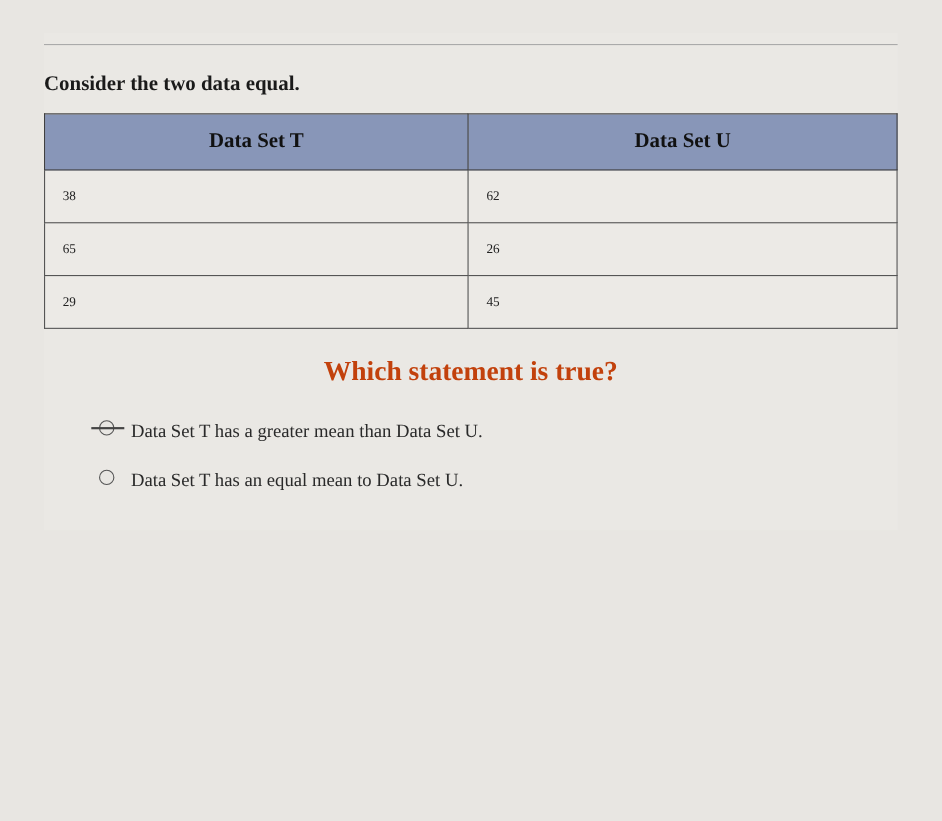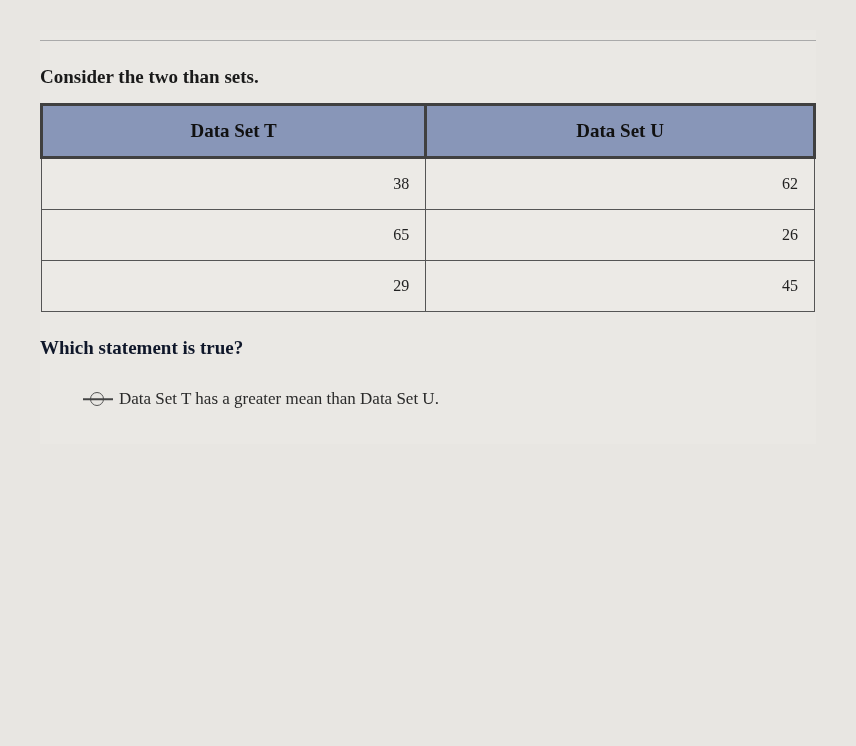--- a/index.html
+++ b/index.html
@@ -29,45 +29,45 @@
       margin-bottom: 15px;
       color: #1a1a1a;
     }
     .data-table {
       width: 100%;
       border-collapse: collapse;
       margin-bottom: 25px;
     }
     .data-table th {
       background: #8896b8;
-      border: 3px solid #404040;
+      border: 1px solid #404040;
       padding: 14px;
       font-size: 19px;
       font-weight: bold;
       color: #111;
     }
     .data-table td {
       border: 1px solid #555;
       padding: 16px;
-      text-align: right;
-      font-size: 16px;
+      text-align: left;
+      font-size: 12px;
       background: #eceae6;
     }
     .question {
-      font-size: 19px;
+      font-size: 25px;
       font-weight: bold;
       margin-bottom: 30px;
-      color: #0f172a;
+      color: #c2410c;
+      text-align: center;
     }
     .options {
       padding-left: 50px;
     }
     .option {
       display: flex;
-      align-items: center;
       margin-bottom: 25px;
       font-size: 17px;
       color: #333;
     }
     .radio-circle {
       width: 14px;
       height: 14px;
       border: 1.5px solid #555;
       border-radius: 50%;
       margin-right: 15px;
@@ -90,21 +90,21 @@
     .option-text {
       color: #2a2a2a;
     }
   </style>
 </head>
 <body>
 
 <div class="container">
   <div class="divider"></div>
 
-  <div class="prompt">Consider the two than sets.</div>
+  <div class="prompt">Consider the two data equal.</div>
 
   <table class="data-table">
     <thead>
       <tr>
         <th>Data Set T</th>
         <th>Data Set U</th>
       </tr>
     </thead>
     <tbody>
       <tr>
@@ -122,14 +122,18 @@
     </tbody>
   </table>
 
   <div class="question">Which statement is true?</div>
 
   <div class="options">
     <div class="option">
       <span class="radio-circle crossed"></span>
       <span class="option-text">Data Set T has a greater mean than Data Set U.</span>
     </div>
+    <div class="option">
+      <span class="radio-circle"></span>
+      <span class="option-text">Data Set T has an equal mean to Data Set U.</span>
+    </div>
   </div>
 </div>
 
 </body></html>

